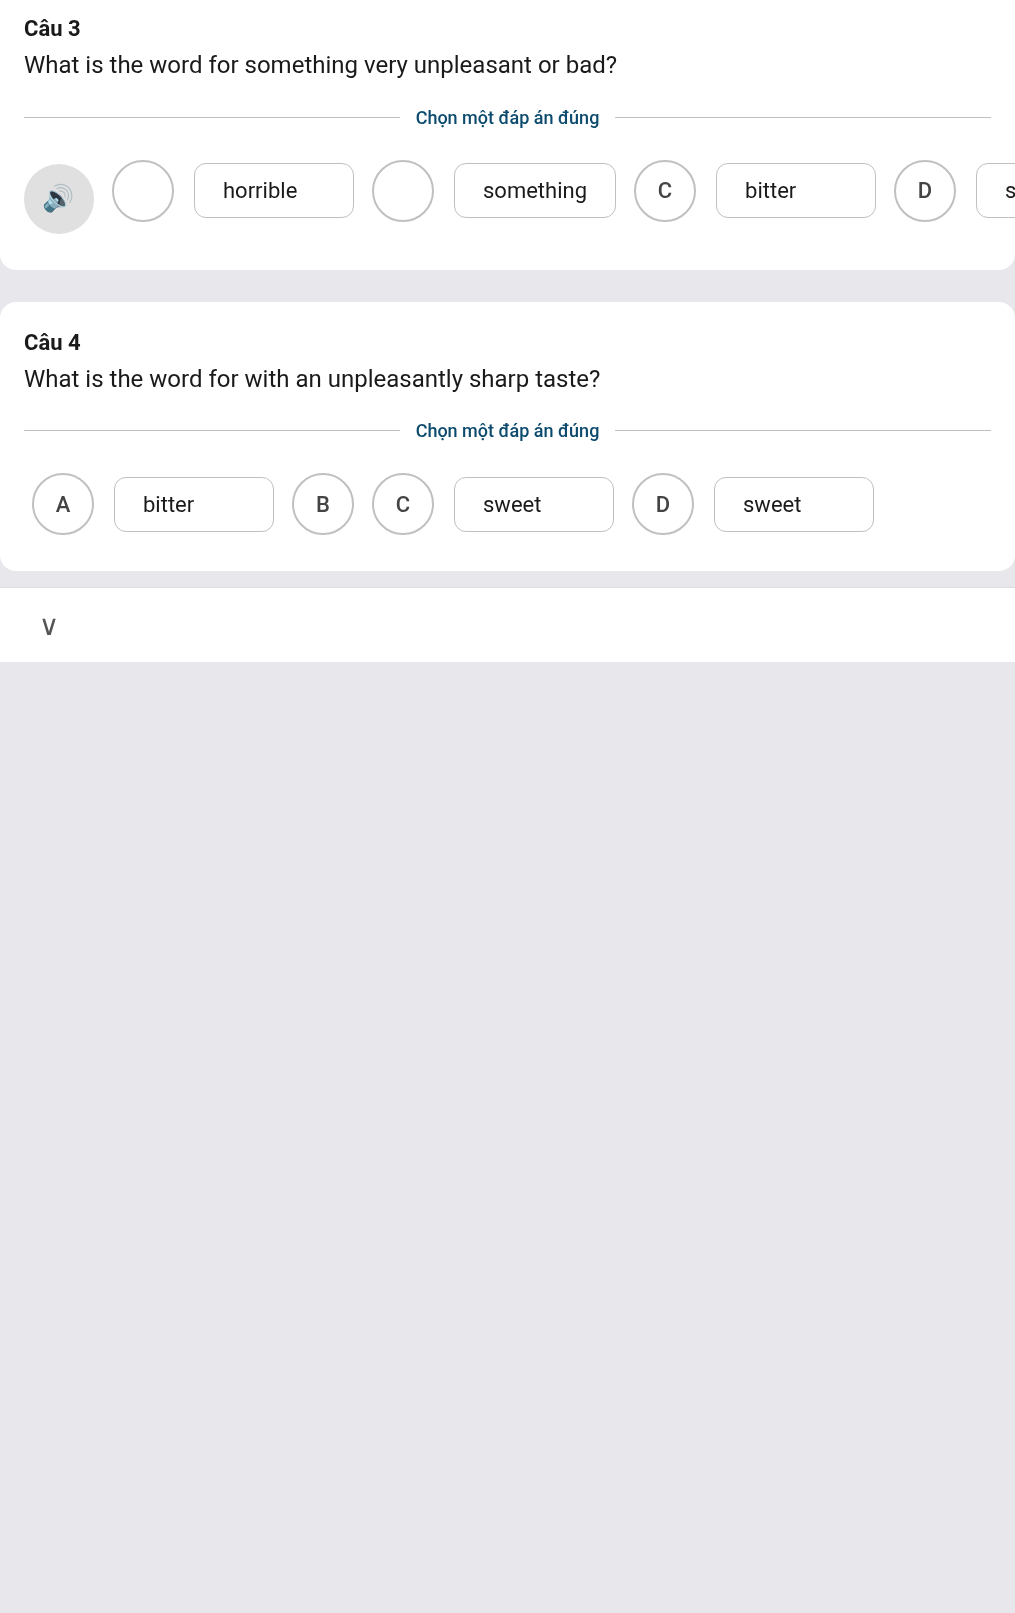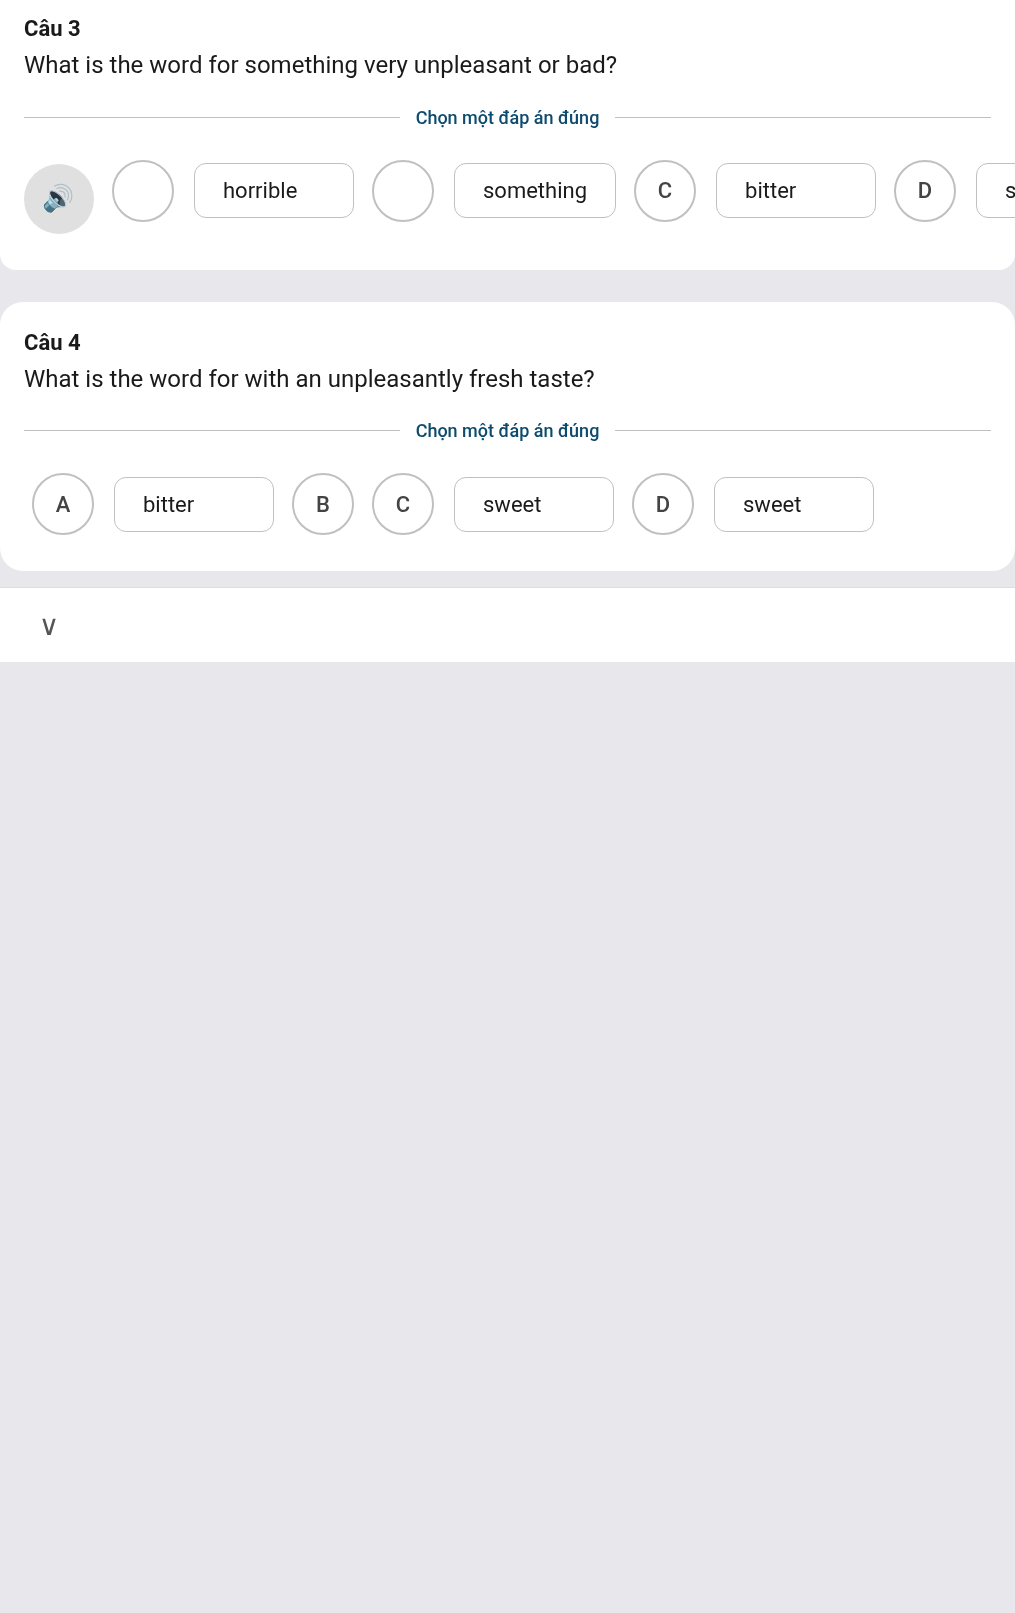--- a/index.html
+++ b/index.html
@@ -10,21 +10,21 @@
 
     body {
       font-family: -apple-system, BlinkMacSystemFont, 'Segoe UI', Roboto, sans-serif;
       background-color: #e8e8ec;
       width: 1015px;
       min-height: 1613px;
     }
 
     .question-card {
       background: #ffffff;
-      border-radius: 23px;
+      border-radius: 16px;
       padding: 28px 24px 36px 24px;
       margin: 0 0 16px 0;
       position: relative;
     }
 
     .question-number {
       font-size: 22px;
       font-weight: 700;
       color: #1a1a1a;
       margin-bottom: 8px;
@@ -199,21 +199,21 @@
           </div>
         </div>
       </div>
     </div>
   </div>
 
   <div style="height:16px; background:#e8e8ec;"></div>
 
   <div class="question-card">
     <div class="question-number">Câu 4</div>
-    <div class="question-text">What is the word for with an unpleasantly fresh taste?</div>
+    <div class="question-text">What is the word for with an unpleasantly sharp taste?</div>
 
     <div class="divider-row">
       <div class="divider-line"></div>
       <span class="choose-label">Chọn một đáp án đúng</span>
       <div class="divider-line"></div>
     </div>
 
     <div class="options-list">
       <div class="option-row">
         <div class="option-circle">

